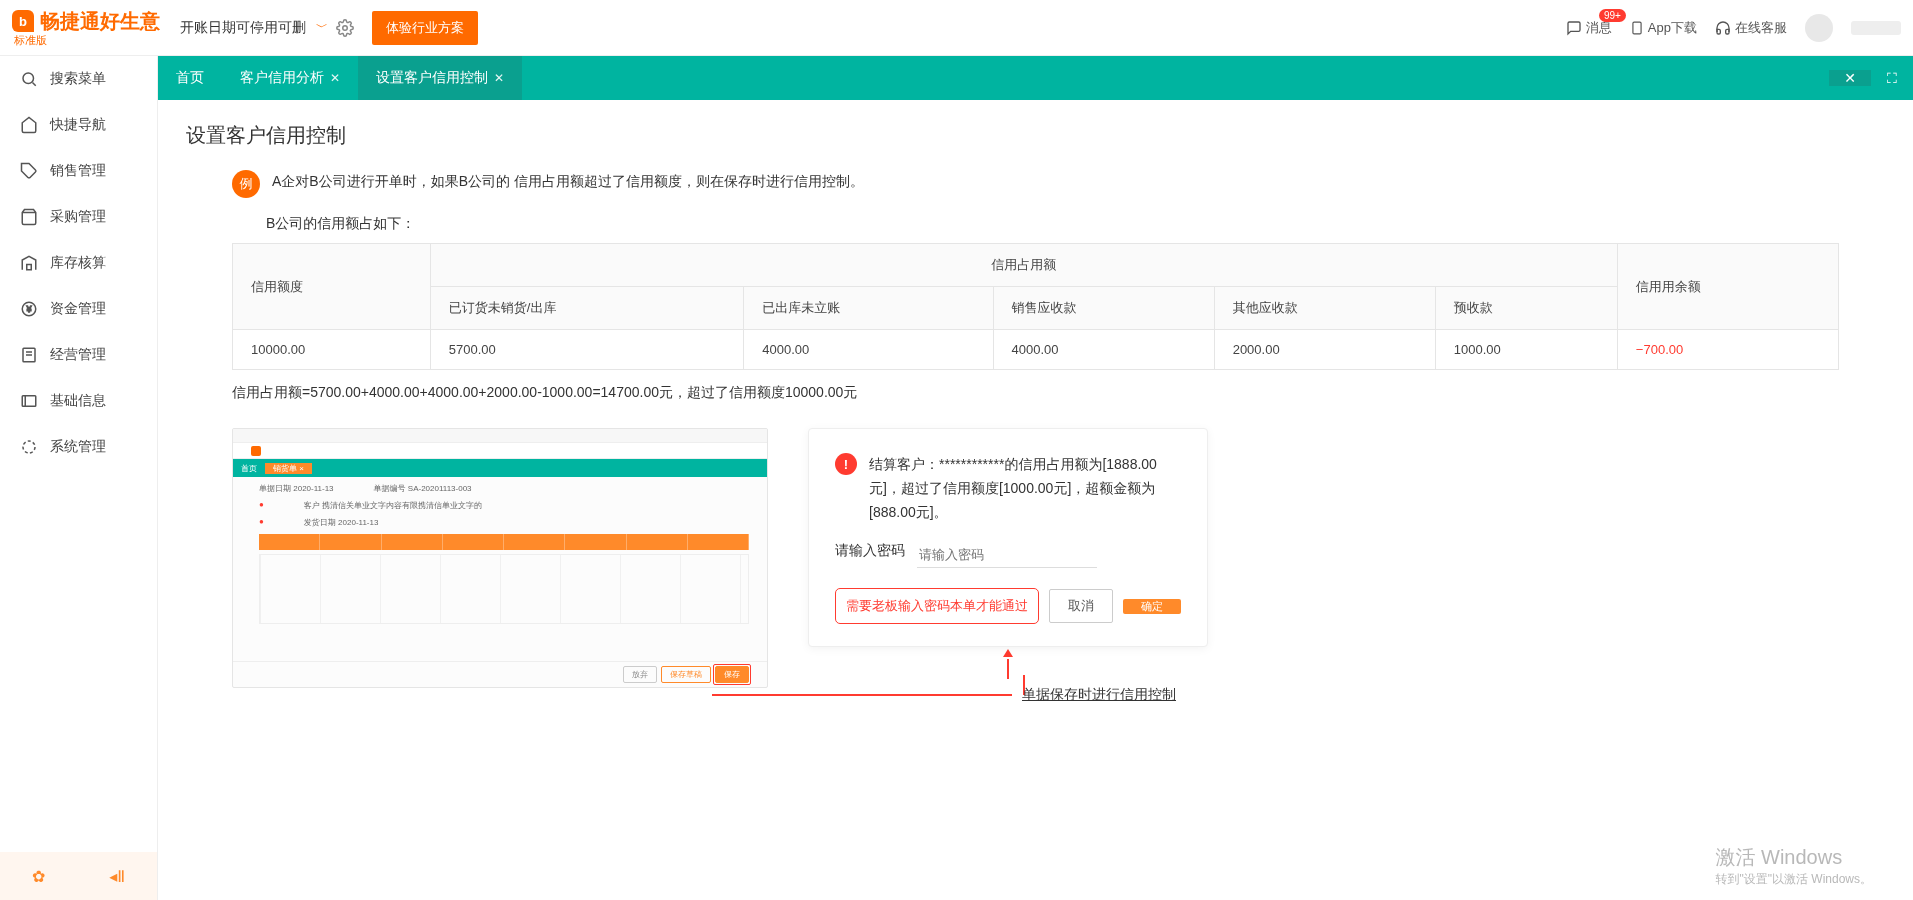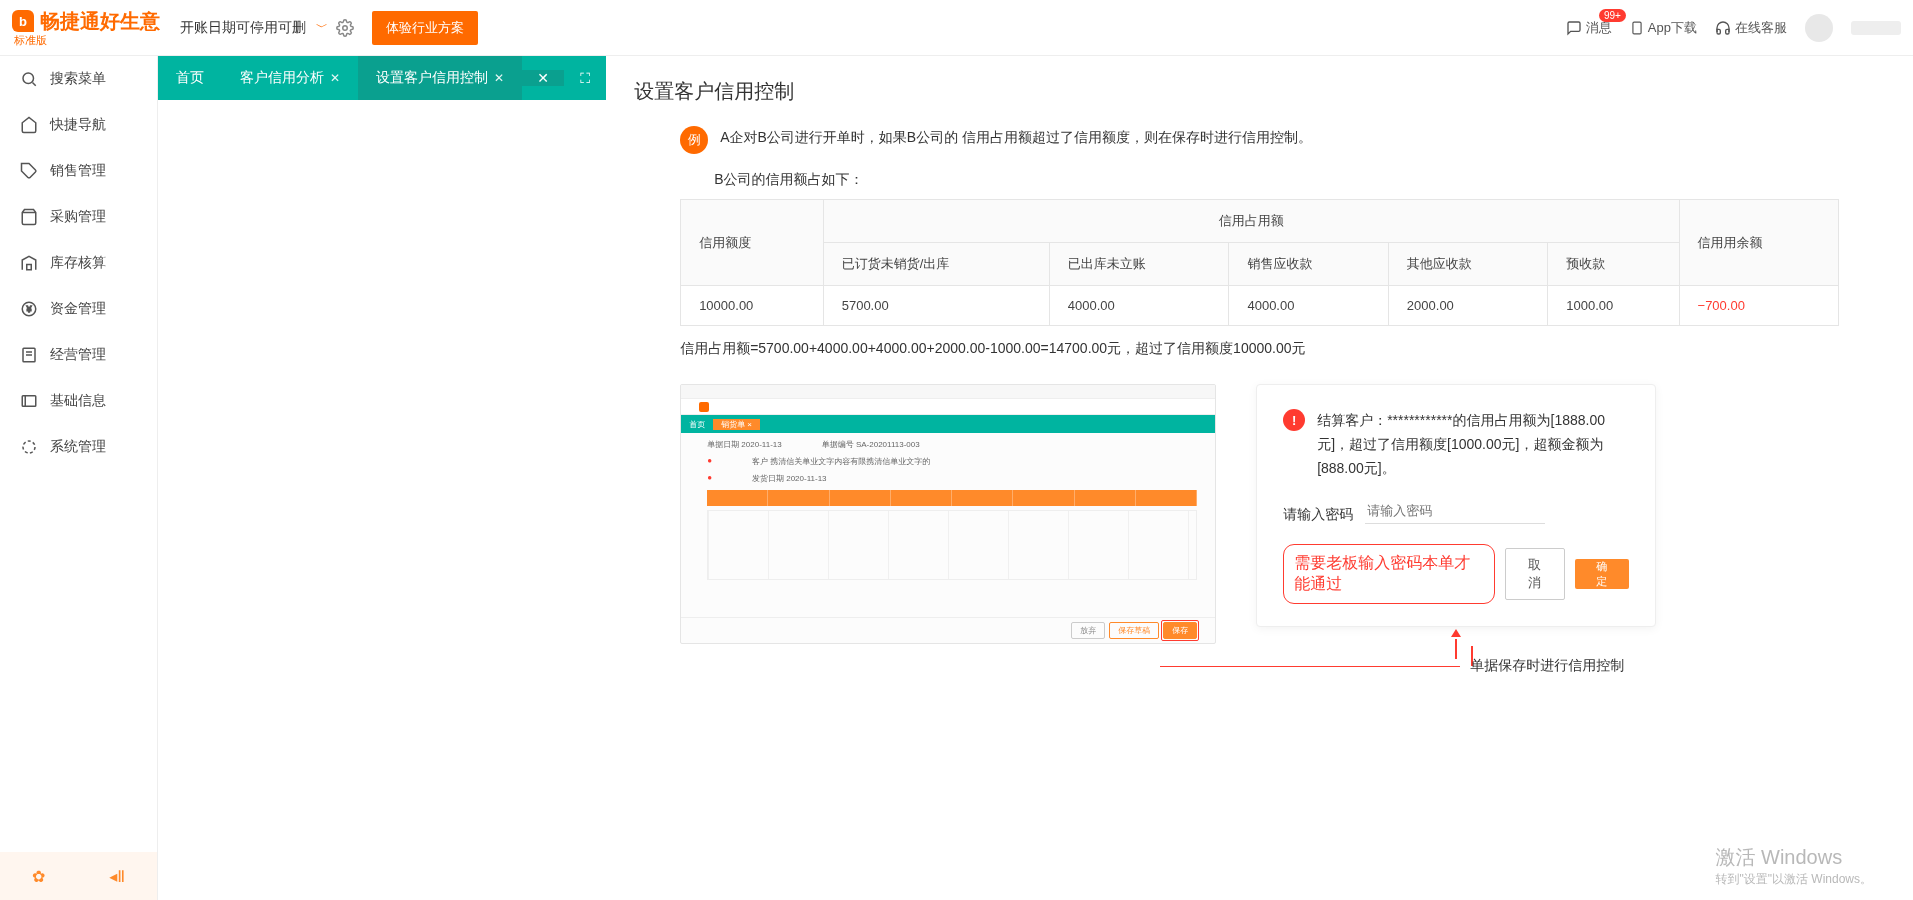--- a/index.html
+++ b/index.html
@@ -25,21 +25,21 @@
 .avatar { width: 28px; height: 28px; background: #e8e8e8; border-radius: 50%; }
 
 
 .layout { display: flex; height: calc(900px - 56px); }
 .sidebar { width: 158px; background: #fff; border-right: 1px solid #eee; display: flex; flex-direction: column; }
 .side-item { display: flex; align-items: center; gap: 12px; padding: 14px 20px; color: #444; font-size: 14px; cursor: pointer; }
 .side-item .icn { width: 18px; height: 18px; display: inline-flex; align-items: center; justify-content: center; color: #555; }
 .side-bottom { margin-top: auto; height: 48px; background: #fff6ef; display: flex; align-items: center; justify-content: space-around; }
 .side-bottom .sb-icon { color: #ff8a2a; font-size: 16px; }
 
-.main { flex: 1; display: flex; background: #fff; position: relative; overflow: hidden; }
+.main { flex: 1; display: flex; flex-direction: column; background: #fff; position: relative; overflow: hidden; }
 .tabbar { height: 44px; background: #00b4a0; display: flex; align-items: stretch; color: #fff; }
 .tab { display: flex; align-items: center; padding: 0 18px; font-size: 14px; cursor: pointer; gap: 6px; }
 .tab.active { background: #0aa08f; }
 .tab .close { font-size: 12px; opacity: .9; }
 .tabbar .right { margin-left: auto; display: flex; align-items: center; }
 .tabbar .right .ic { width: 42px; display:flex; align-items:center; justify-content:center; font-size:14px; }
 .tabbar .right .ic:first-child { background: #0aa08f; }
 
 .content { flex: 1; overflow-y: auto; padding: 22px 28px 40px 28px; position: relative; }
 .content::-webkit-scrollbar { width: 10px; }
@@ -74,25 +74,25 @@
 .mini-shot .ms-gridhead div { flex:1; border-right:1px solid rgba(255,255,255,.3);}
 .mini-shot .ms-foot { display:flex; justify-content:flex-end; gap:4px; padding:4px 18px; border-top:1px solid #eee;}
 .mini-shot .ms-btn { padding:2px 8px; font-size:8px; border:1px solid #ff8a2a; color:#ff8a2a; border-radius:2px;}
 .mini-shot .ms-btn.fill { background:#ff8a2a; color:#fff; position:relative;}
 .mini-shot .ms-btn.fill::after { content:''; position:absolute; inset:-3px; border:1.5px solid #ff3b30; border-radius:2px;}
 
 .dialog { width: 400px; border: 1px solid #eee; border-radius: 4px; padding: 24px 26px 22px 26px; background: #fff; box-shadow: 0 2px 10px rgba(0,0,0,.05); position: relative; }
 .dialog .dlg-row1 { display: flex; gap: 12px; }
 .dlg-warn { width: 22px; height: 22px; border-radius: 50%; background: #ff3b30; color: #fff; display: inline-flex; align-items: center; justify-content: center; font-weight: bold; font-size: 13px; flex-shrink: 0; }
 .dlg-msg { font-size: 14px; color: #333; line-height: 1.7; }
-.dlg-input-row { display: flex; align-items: flex-end; gap: 12px; margin-top: 18px; margin-left: 0; }
+.dlg-input-row { display: flex; align-items: flex-start; gap: 12px; margin-top: 18px; margin-left: 0; }
 .dlg-input-row label { font-size: 14px; }
 .dlg-input-row input { border: none; border-bottom: 1px solid #ddd; padding: 5px 2px; font-size: 13px; outline: none; width: 180px; }
 .dlg-btns { display: flex; justify-content: flex-end; gap: 10px; margin-top: 20px; align-items: center; }
-.red-box { border: 1.5px solid #ff3b30; color: #ff3b30; font-size: 16px; padding: 8px 10px; border-radius: 11px; margin-right: auto; background: #fff; }
+.red-box { border: 1.5px solid #ff3b30; color: #ff3b30; font-size: 13px; padding: 8px 10px; border-radius: 5px; margin-right: auto; background: #fff; }
 .btn-out { border: 1px solid #ccc; background: #fff; color: #555; padding: 7px 18px; font-size: 13px; border-radius: 2px; cursor: pointer; }
 .btn-accent { border: none; background: #ff8a2a; color: #fff; padding: 0 18px; font-size: 11px; border-radius: 2px; cursor: pointer; }
 
 .caption-row { display:flex; align-items:center; gap: 10px; margin-top:-2px;}
 .red-line-h { height:1.5px; background:#ff3b30; flex:0 0 300px;}
 .caption { font-size: 14px; color: #333;  position: relative; top:0;}
 .arrow-up { width:0;height:0;border-left:5px solid transparent;border-right:5px solid transparent;border-bottom:8px solid #ff3b30; display:inline-block;}
 
 .watermark { position: absolute; right: 41px; bottom: 12px; color: #b8b8b8; font-size: 12px; text-align: left; pointer-events: none; }
 .watermark .t { font-size: 20px; color: #b8b8b8; }
@@ -361,21 +361,21 @@
                 <div class="red-box">需要老板输入密码本单才能通过</div>
                 <button class="btn-out">取消</button>
                 <button class="btn-accent">确定</button>
               </div>
             </div>
             <span class="arrow-up"></span>
             <div style="width:1.5px;height:20px;background:#ff3b30"></div>
           </div>
         </div>
 
-        <div class="caption-row" style="margin-left:480px;">
+        <div class="caption-row" style="margin-left:480px;text-decoration:underline;">
           <div class="red-line-h"></div>
           <span class="caption">单据保存时进行信用控制</span>
           <div style="width:1.5px;height:20px;background:#ff3b30;margin-left:-163px;margin-top:-20px"></div>
         </div>
       </div>
     </div>
 
     <div class="watermark">
       <div class="t">激活 Windows</div>
       <div>转到"设置"以激活 Windows。</div>

